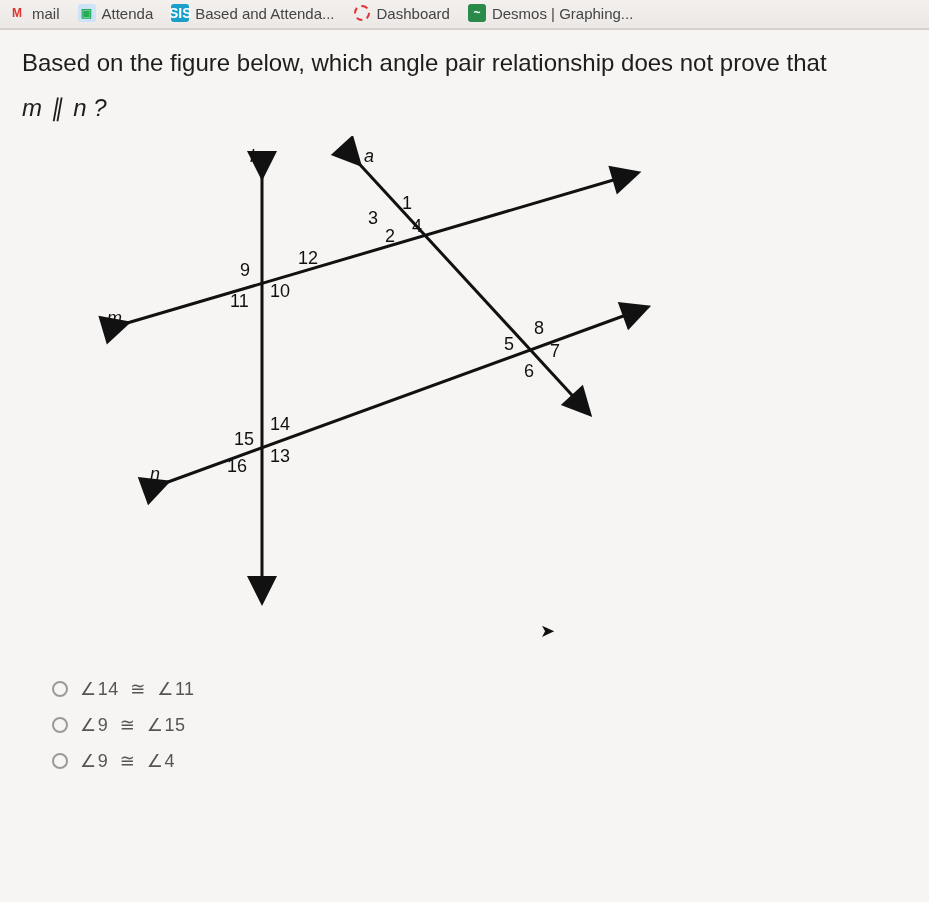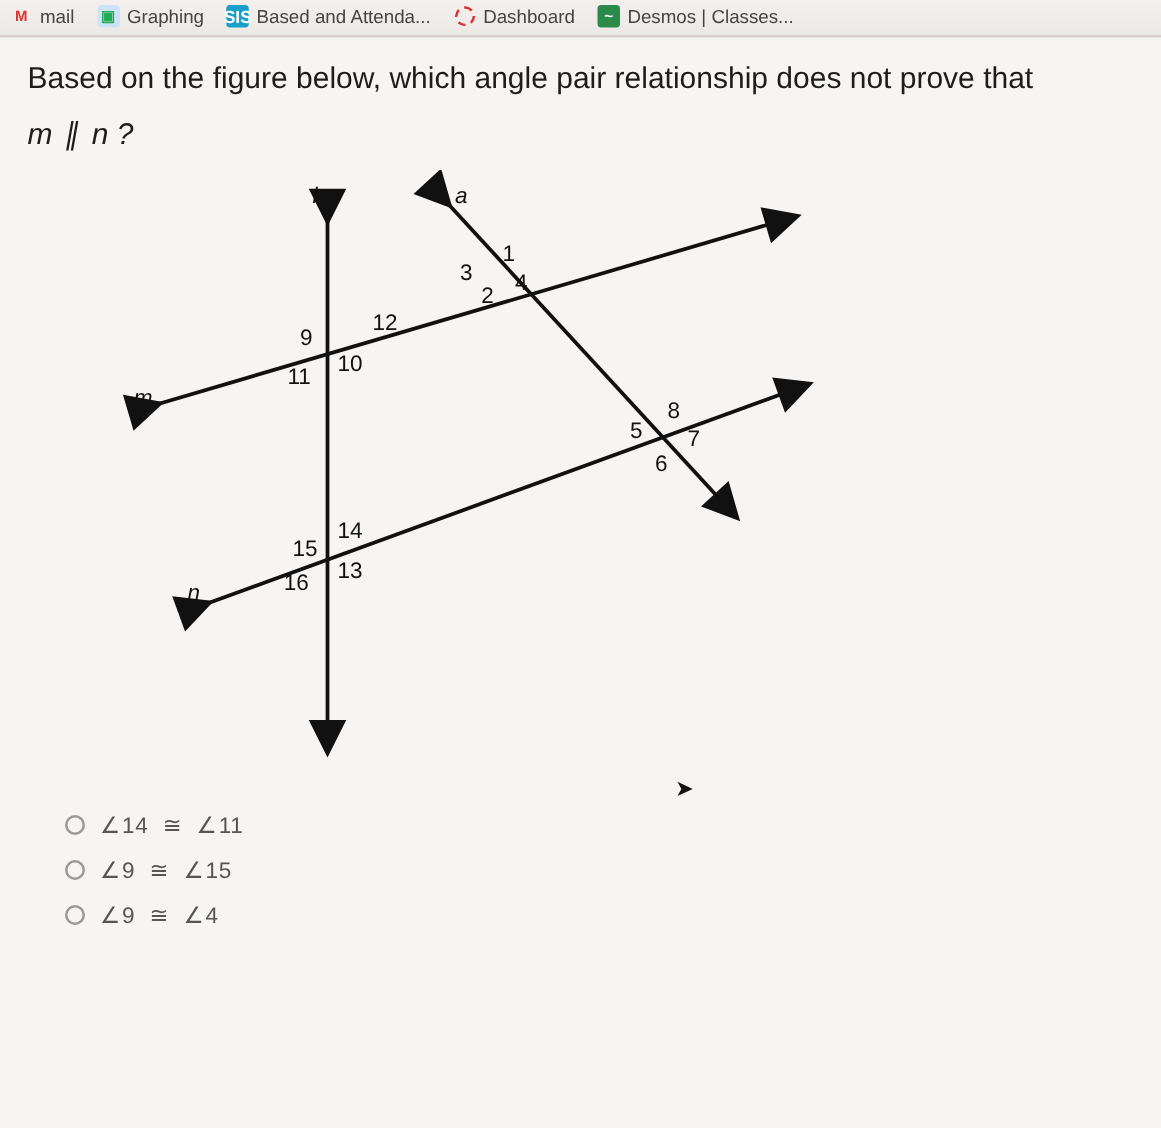--- a/index.html
+++ b/index.html
@@ -72,21 +72,21 @@
   }
   .figure svg { position:absolute; top:0; left:0; }
   .figure .lbl {
     position:absolute;
     font-size:18px;
     color:#111;
     font-family: Arial, sans-serif;
   }
 
   .choices {
-    margin: 33px 0 0 30px;
+    margin: 62px 0 0 30px;
   }
   .choice {
     display:flex;
     align-items:center;
     gap: 12px;
     margin: 14px 0;
     font-size: 18px;
     color:#555;
     letter-spacing: 0.5px;
   }
@@ -110,35 +110,35 @@
 </head>
 <body>
 
 <div class="bookmarks">
   <div class="bm">
     <span class="bm-icon ic-mail">M</span>
     <span>mail</span>
   </div>
   <div class="bm">
     <span class="bm-icon ic-classes">▣</span>
-    <span>Graphing</span>
+    <span>Attenda</span>
   </div>
   <div class="bm">
     <span class="bm-icon ic-grades">SIS</span>
     <span>Based and Attenda...</span>
   </div>
   <div class="bm">
     <span class="bm-icon">
         <span class="ic-dash"></span>
       </span>
     <span>Dashboard</span>
   </div>
   <div class="bm">
     <span class="bm-icon ic-desmos">~</span>
-    <span>Desmos | Classes...</span>
+    <span>Desmos | Graphing...</span>
   </div>
 </div>
 
 <div class="content">
   <div class="question">
     <span>Based on the figure below, which angle pair relationship </span><strong>does not</strong><span> prove that</span>
     <span class="mline">
       <span>m</span>
       <span class="parallel">∥</span>
       <span>n ?</span>

